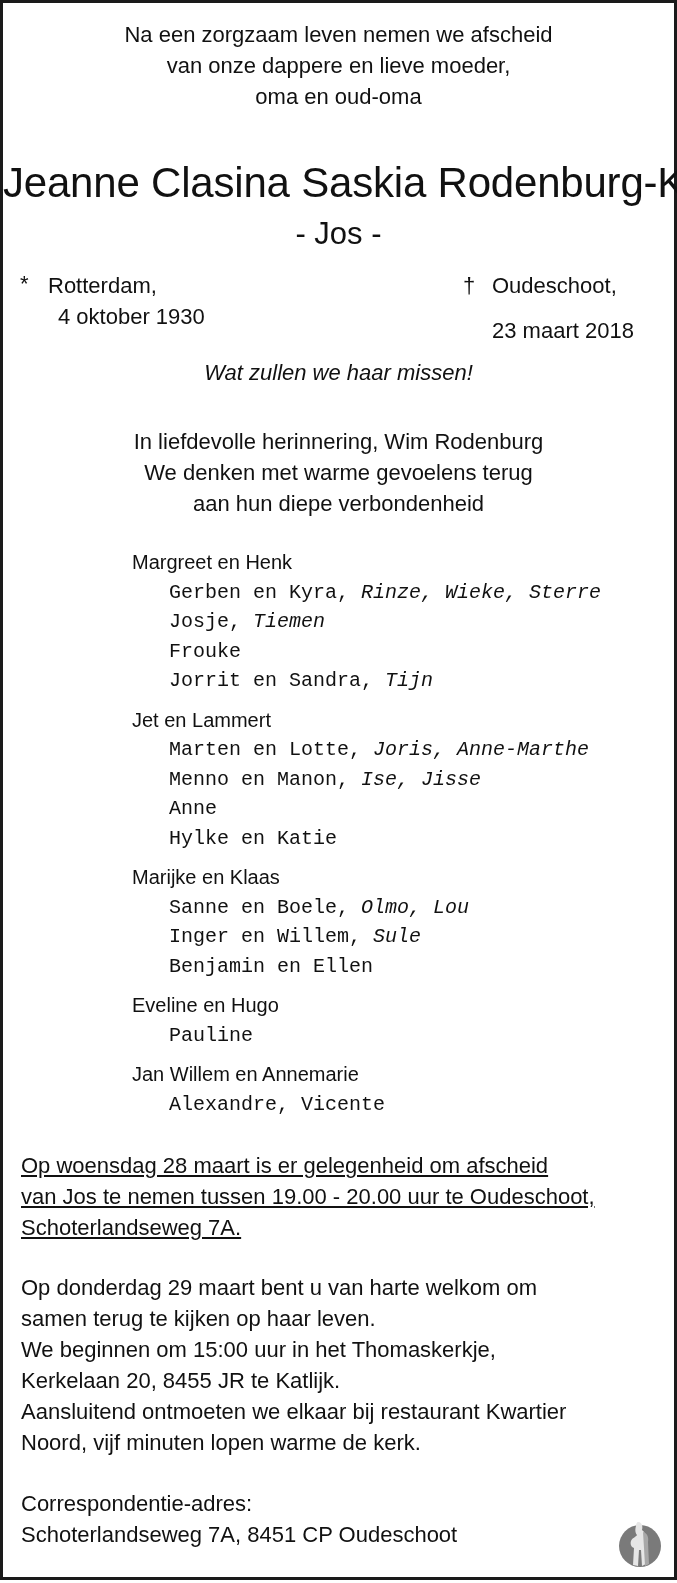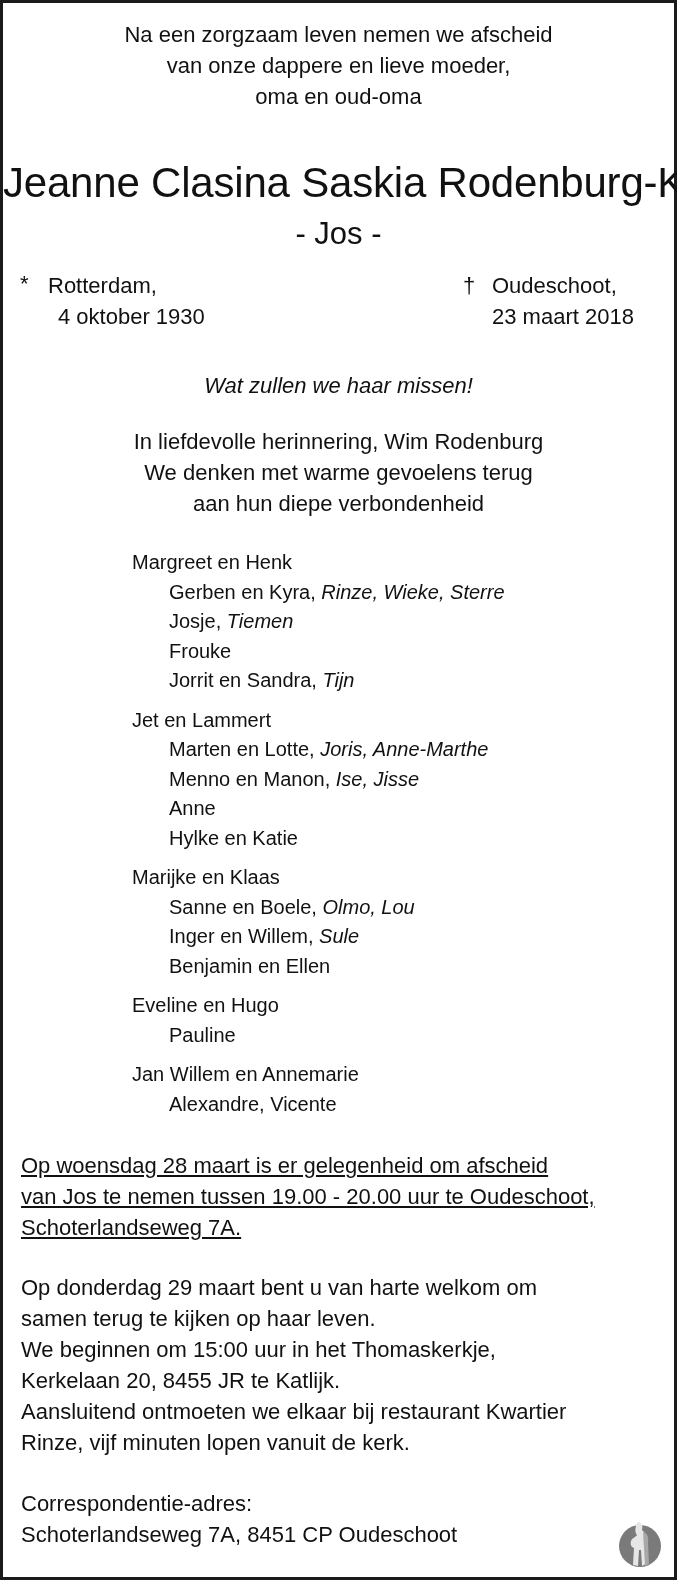--- a/index.html
+++ b/index.html
@@ -28,21 +28,21 @@
     .center { left: 0; width: 671px; text-align: center; }
     .intro { font-size: 22px; line-height: 31px; }
     .name { font-size: 42px; line-height: 40px; letter-spacing: -0.2px; }
     .nick { font-size: 31px; line-height: 40px; }
     .date { font-size: 22px; line-height: 31px; }
     .sym { font-size: 22px; line-height: 31px; }
     .italic { font-style: italic; }
     .body-text { font-size: 22px; line-height: 31px; }
     .family { font-size: 20px; line-height: 29.5px; }
     .family .parent { margin-left: 0; }
-    .family .child { margin-left: 37px; }
+    .family .child { margin-left: 37px; font-family: Liberation Mono, monospace; }
     .family .group { margin-bottom: 10px; }
     .para { font-size: 22px; line-height: 31px; left: 18px; }
     .logo {
       position: absolute;
       left: 613px;
       top: 1517px;
       width: 48px;
       height: 48px;
     }
   </style>
@@ -59,23 +59,23 @@
 
   <div class="abs center name" style="top:160px;">Jeanne Clasina Saskia Rodenburg-Kool</div>
   <div class="abs center nick" style="top:211px;">- Jos -</div>
 
   <div class="abs sym" style="left:17px; top:265px;">*</div>
   <div class="abs date" style="left:45px; top:267px;">Rotterdam,</div>
   <div class="abs date" style="left:55px; top:298px;">4 oktober 1930</div>
 
   <div class="abs sym" style="left:460px; top:267px;">†</div>
   <div class="abs date" style="left:489px; top:267px;">Oudeschoot,</div>
-  <div class="abs date" style="left:489px; top:298px;">23 maart 2018</div>
+  <div class="abs date" style="left:489px; top:312px;">23 maart 2018</div>
 
-  <div class="abs center body-text italic" style="top:367px;font-style:italic;">Wat zullen we haar missen!</div>
+  <div class="abs center body-text italic" style="top:354px;font-style:italic;">Wat zullen we haar missen!</div>
 
   <div class="abs center body-text" style="top:423px;">
     <div>In liefdevolle herinnering, Wim Rodenburg</div>
     <div>We denken met warme gevoelens terug</div>
     <div>aan hun diepe verbondenheid</div>
   </div>
 
   <div class="abs family" style="left:129px; top:545px;">
 
     <div class="group">
@@ -117,21 +117,21 @@
     <div>van Jos te nemen tussen 19.00 - 20.00 uur te Oudeschoot,</div>
     <div>Schoterlandseweg 7A.</div>
   </div>
 
   <div class="abs para" style="top:1269px;">
     <div>Op donderdag 29 maart bent u van harte welkom om</div>
     <div>samen terug te kijken op haar leven.</div>
     <div>We beginnen om 15:00 uur in het Thomaskerkje,</div>
     <div>Kerkelaan 20, 8455 JR te Katlijk.</div>
     <div>Aansluitend ontmoeten we elkaar bij restaurant Kwartier</div>
-    <div>Rinze, vijf minuten lopen vanuit de kerk.</div>
+    <div>Noord, vijf minuten lopen warme de kerk.</div>
   </div>
 
   <div class="abs para" style="top:1485px;">
     <div>Correspondentie-adres:</div>
     <div>Schoterlandseweg 7A, 8451 CP Oudeschoot</div>
   </div>
 
   <div class="logo">
     <svg width="48" height="48" viewBox="0 0 48 48">
       <circle cx="24" cy="26" r="21" fill="#7a7a7a"></circle>

